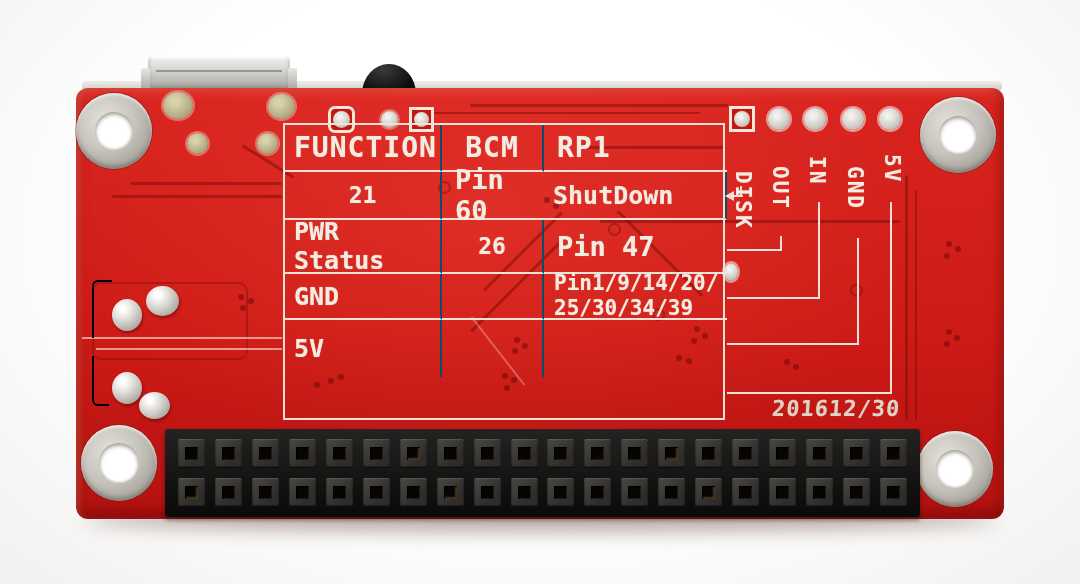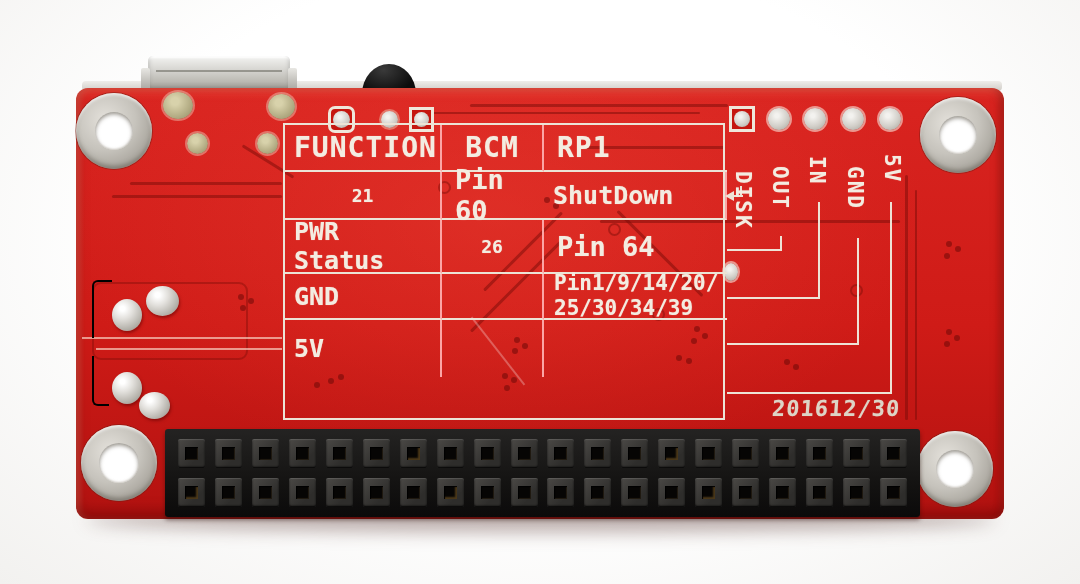--- a/index.html
+++ b/index.html
@@ -56,29 +56,29 @@
     box-shadow:inset 0 2px 4px rgba(120,115,105,.8), inset 0 -1px 2px rgba(200,195,185,.6);}
 
   
   .pinout-table{
     left:283px;top:123px;width:442px;height:297px;z-index:6;
     display:grid;grid-template-columns:157px 102px 183px;
     grid-template-rows:47px 48px 54px 46px 57px 45px;
     border:2px solid #ece3d6;box-sizing:border-box;
   }
   .cell{
-    border-right:2px solid #fca5a5;border-bottom:2px solid #ece3d6;
+    border-right:2px solid #0c4a6e;border-bottom:2px solid #ece3d6;
     box-sizing:border-box;display:flex;align-items:center;
     color:#f3ece1;font-weight:bold;
     text-shadow:0 0 1px rgba(255,240,225,.55);
   }
   .cell.last-col{border-right:none;}
   .cell.last-row{border-bottom:none;}
   .cell.fn{padding-left:9px;font-size:25px;letter-spacing:0px;}
-  .cell.bcm{justify-content:center;font-size:18px;}
+  .cell.bcm{justify-content:center;font-size:23px;}
   .cell.rp1{padding-left:13px;font-size:27px;}
   .cell.hdr{font-size:28px;letter-spacing:1px;}
   .cell.multiline{flex-direction:column;align-items:flex-start;justify-content:center;font-size:21px;line-height:25px;padding-left:10px;}
 
   
   .pad-round{border-radius:50%;z-index:6;
     background:radial-gradient(circle at 40% 35%, #f3f2ef 10%, #d2cfc9 55%, #a5a199 100%);
     box-shadow:0 0 0 2px rgba(250,245,235,.55);}
   .pad-square{z-index:6;border:3px solid #efe7db;background:#c5160f;box-sizing:border-box;}
   .pad-square .c{position:absolute;left:2px;top:2px;right:2px;bottom:2px;border-radius:50%;
@@ -211,21 +211,21 @@
     <div class="cell bcm hdr">BCM</div>
     <div class="cell rp1 hdr last-col">RP1</div>
 
     <div class="cell bcm">21</div>
     <div class="cell rp1 last-col">Pin 60</div>
 
     <div class="cell fn">ShutDown</div>
 
     <div class="cell fn">PWR Status</div>
     <div class="cell bcm">26</div>
-    <div class="cell rp1 last-col">Pin 64</div>
+    <div class="cell rp1 last-col">Pin 47</div>
 
     <div class="cell fn">GND</div>
     <div class="cell bcm"></div>
     <div class="cell rp1 last-col multiline">
       <span>Pin1/9/14/20/</span>
       <span>25/30/34/39</span>
     </div>
 
     <div class="cell fn last-row">5V</div>
     <div class="cell bcm last-row"></div>

